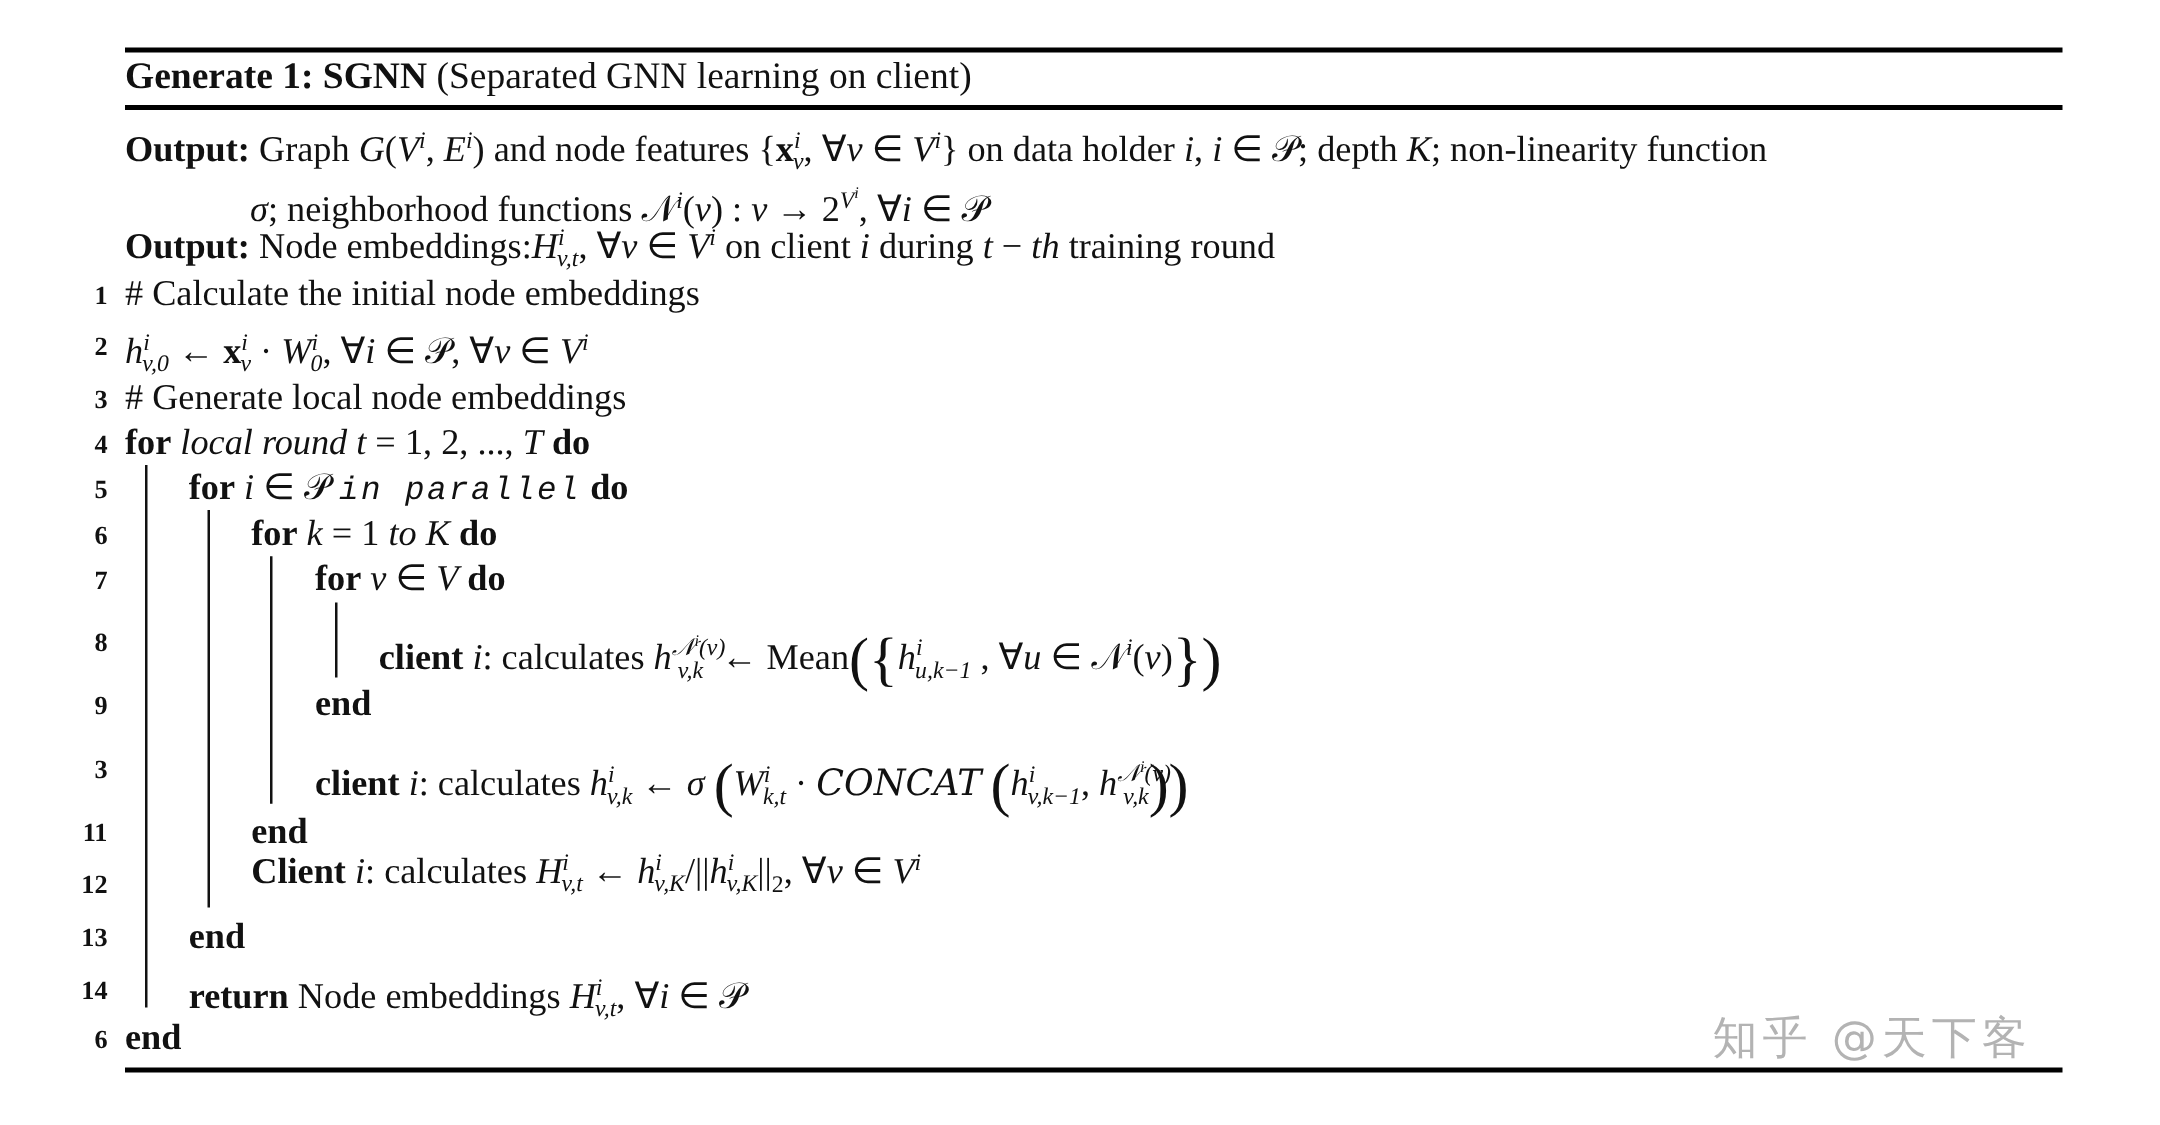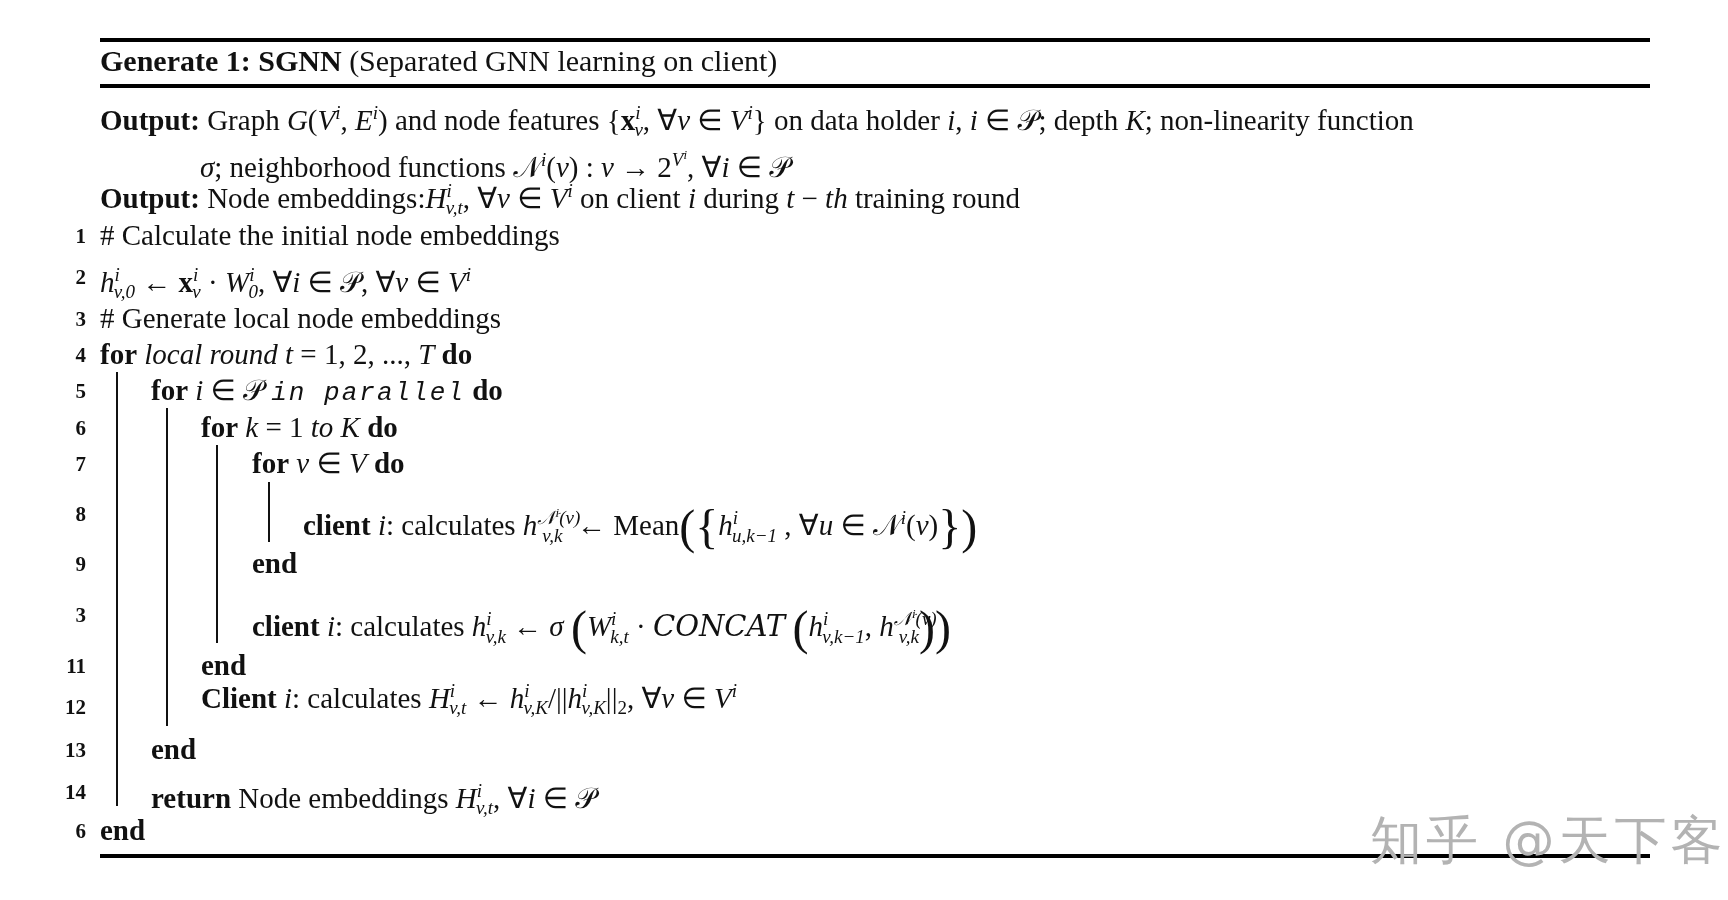--- a/index.html
+++ b/index.html
@@ -12,21 +12,21 @@
   .title { position:absolute; left:100px; top:44px; font-size:30px; white-space:nowrap; }
   .b { font-weight:bold; }
   .line { position:absolute; white-space:nowrap; font-size:29px; line-height:34px; }
   .it { font-style:italic; }
   .mono-it { font-family:Liberation Mono, monospace; font-style:italic; font-size:26px; letter-spacing:2px; }
   .lnum { position:absolute; width:34px; text-align:right; font-weight:bold; font-size:21px;
           left:52px; }
   sub, sup { font-size:19px; font-style:italic; }
   .vbar { position:absolute; width:1.5px; background:#111; }
   .big { font-size:48px; vertical-align:-8px; font-weight:300; }
-  .watermark { position:absolute; left:1370px; top:806px; font-size:52px; color:#b3b3b3;
+  .watermark { position:absolute; left:1370px; top:806px; font-size:36px; color:#b3b3b3;
                font-family:"DejaVu Sans", sans-serif; letter-spacing:4px; white-space:nowrap; }
   .math { font-style:italic; }
   .sc { font-family:"DejaVu Serif", serif; font-style:italic; }
 </style>
 </head>
 <body>
 
 <div class="rule top"></div>
 
 <div class="title">

